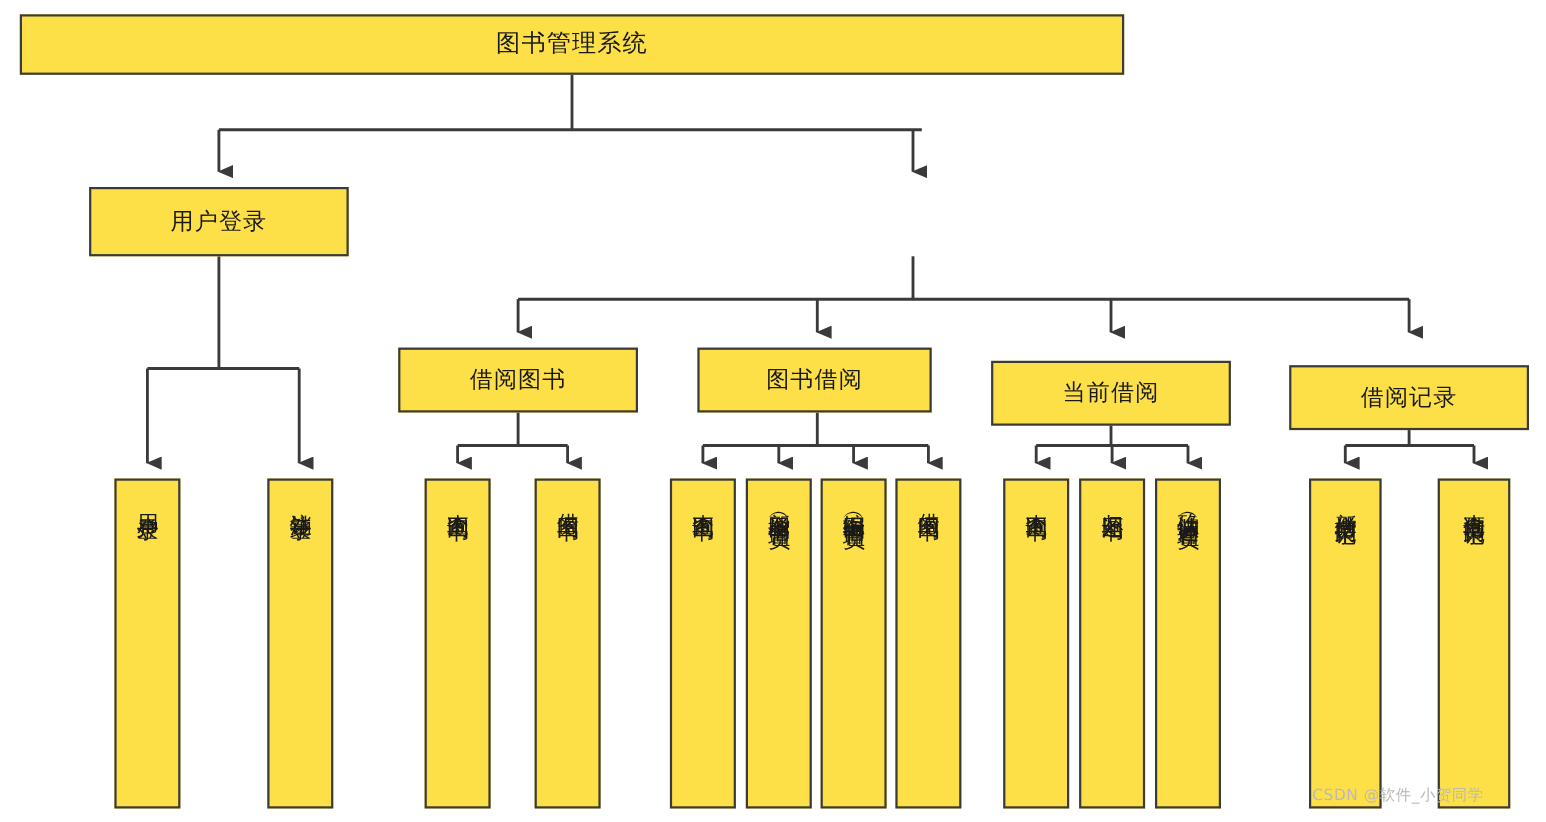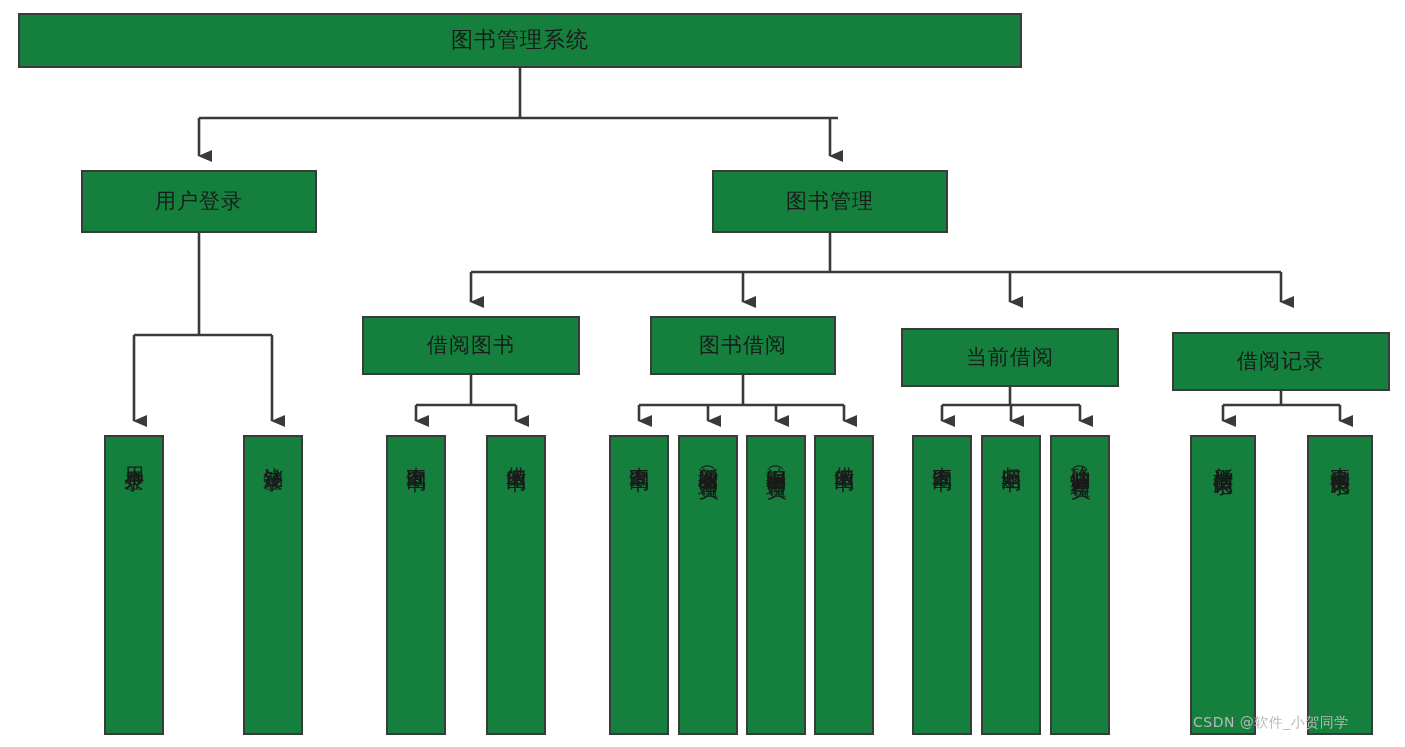--- a/index.html
+++ b/index.html
@@ -10,21 +10,21 @@
     width:1405px;
     height:747px;
     background:#ffffff;
     overflow:hidden;
   }
   #edges{position:absolute;left:0;top:0;width:1405px;height:747px;}
   .node{
     position:absolute;
     box-sizing:border-box;
     border:2px solid #3a3a3a;
-    background:#15803d;
+    background:#fde047;
     color:#1a1a1a;
     display:flex;
     align-items:center;
     justify-content:center;
     text-align:center;
   }
   .node.horiz{
     font-size:21px;
     line-height:1.2;
     letter-spacing:1px;
@@ -44,21 +44,21 @@
     height:auto;
     letter-spacing:2px;
   }
   
   #n-root{left:18px;top:13px;width:1004px;height:55px;font-size:22px;}
   
   #n-login{left:81px;top:170px;width:236px;height:63px;}
   #n-bookmgmt{left:712px;top:170px;width:236px;height:63px;}
   
   #n-newbook{left:362px;top:316px;width:218px;height:59px;}
-  #n-borrow{left:650px;top:316px;width:186px;height:59px;}
+  #n-borrow{left:634px;top:316px;width:213px;height:59px;}
   #n-current{left:901px;top:328px;width:218px;height:59px;}
   #n-record{left:1172px;top:332px;width:218px;height:59px;}
   
   .leaf{top:435px;height:300px;width:60px;}
   #l-login-1{left:104px;}
   #l-login-2{left:243px;}
   #l-new-1{left:386px;}
   #l-new-2{left:486px;}
   #l-bor-1{left:609px;}
   #l-bor-2{left:678px;}
@@ -135,23 +135,20 @@
     </g>
   </svg>
 
   <div class="node horiz" id="n-root">
     <span>图书管理系统</span>
   </div>
 
   <div class="node horiz" id="n-login">
     <span>用户登录</span>
   </div>
-  <div class="node horiz" id="n-bookmgmt">
-    <span>图书管理</span>
-  </div>
 
   <div class="node horiz" id="n-newbook">
     <span>借阅图书</span>
   </div>
   <div class="node horiz" id="n-borrow">
     <span>图书借阅</span>
   </div>
   <div class="node horiz" id="n-current">
     <span>当前借阅</span>
   </div>

